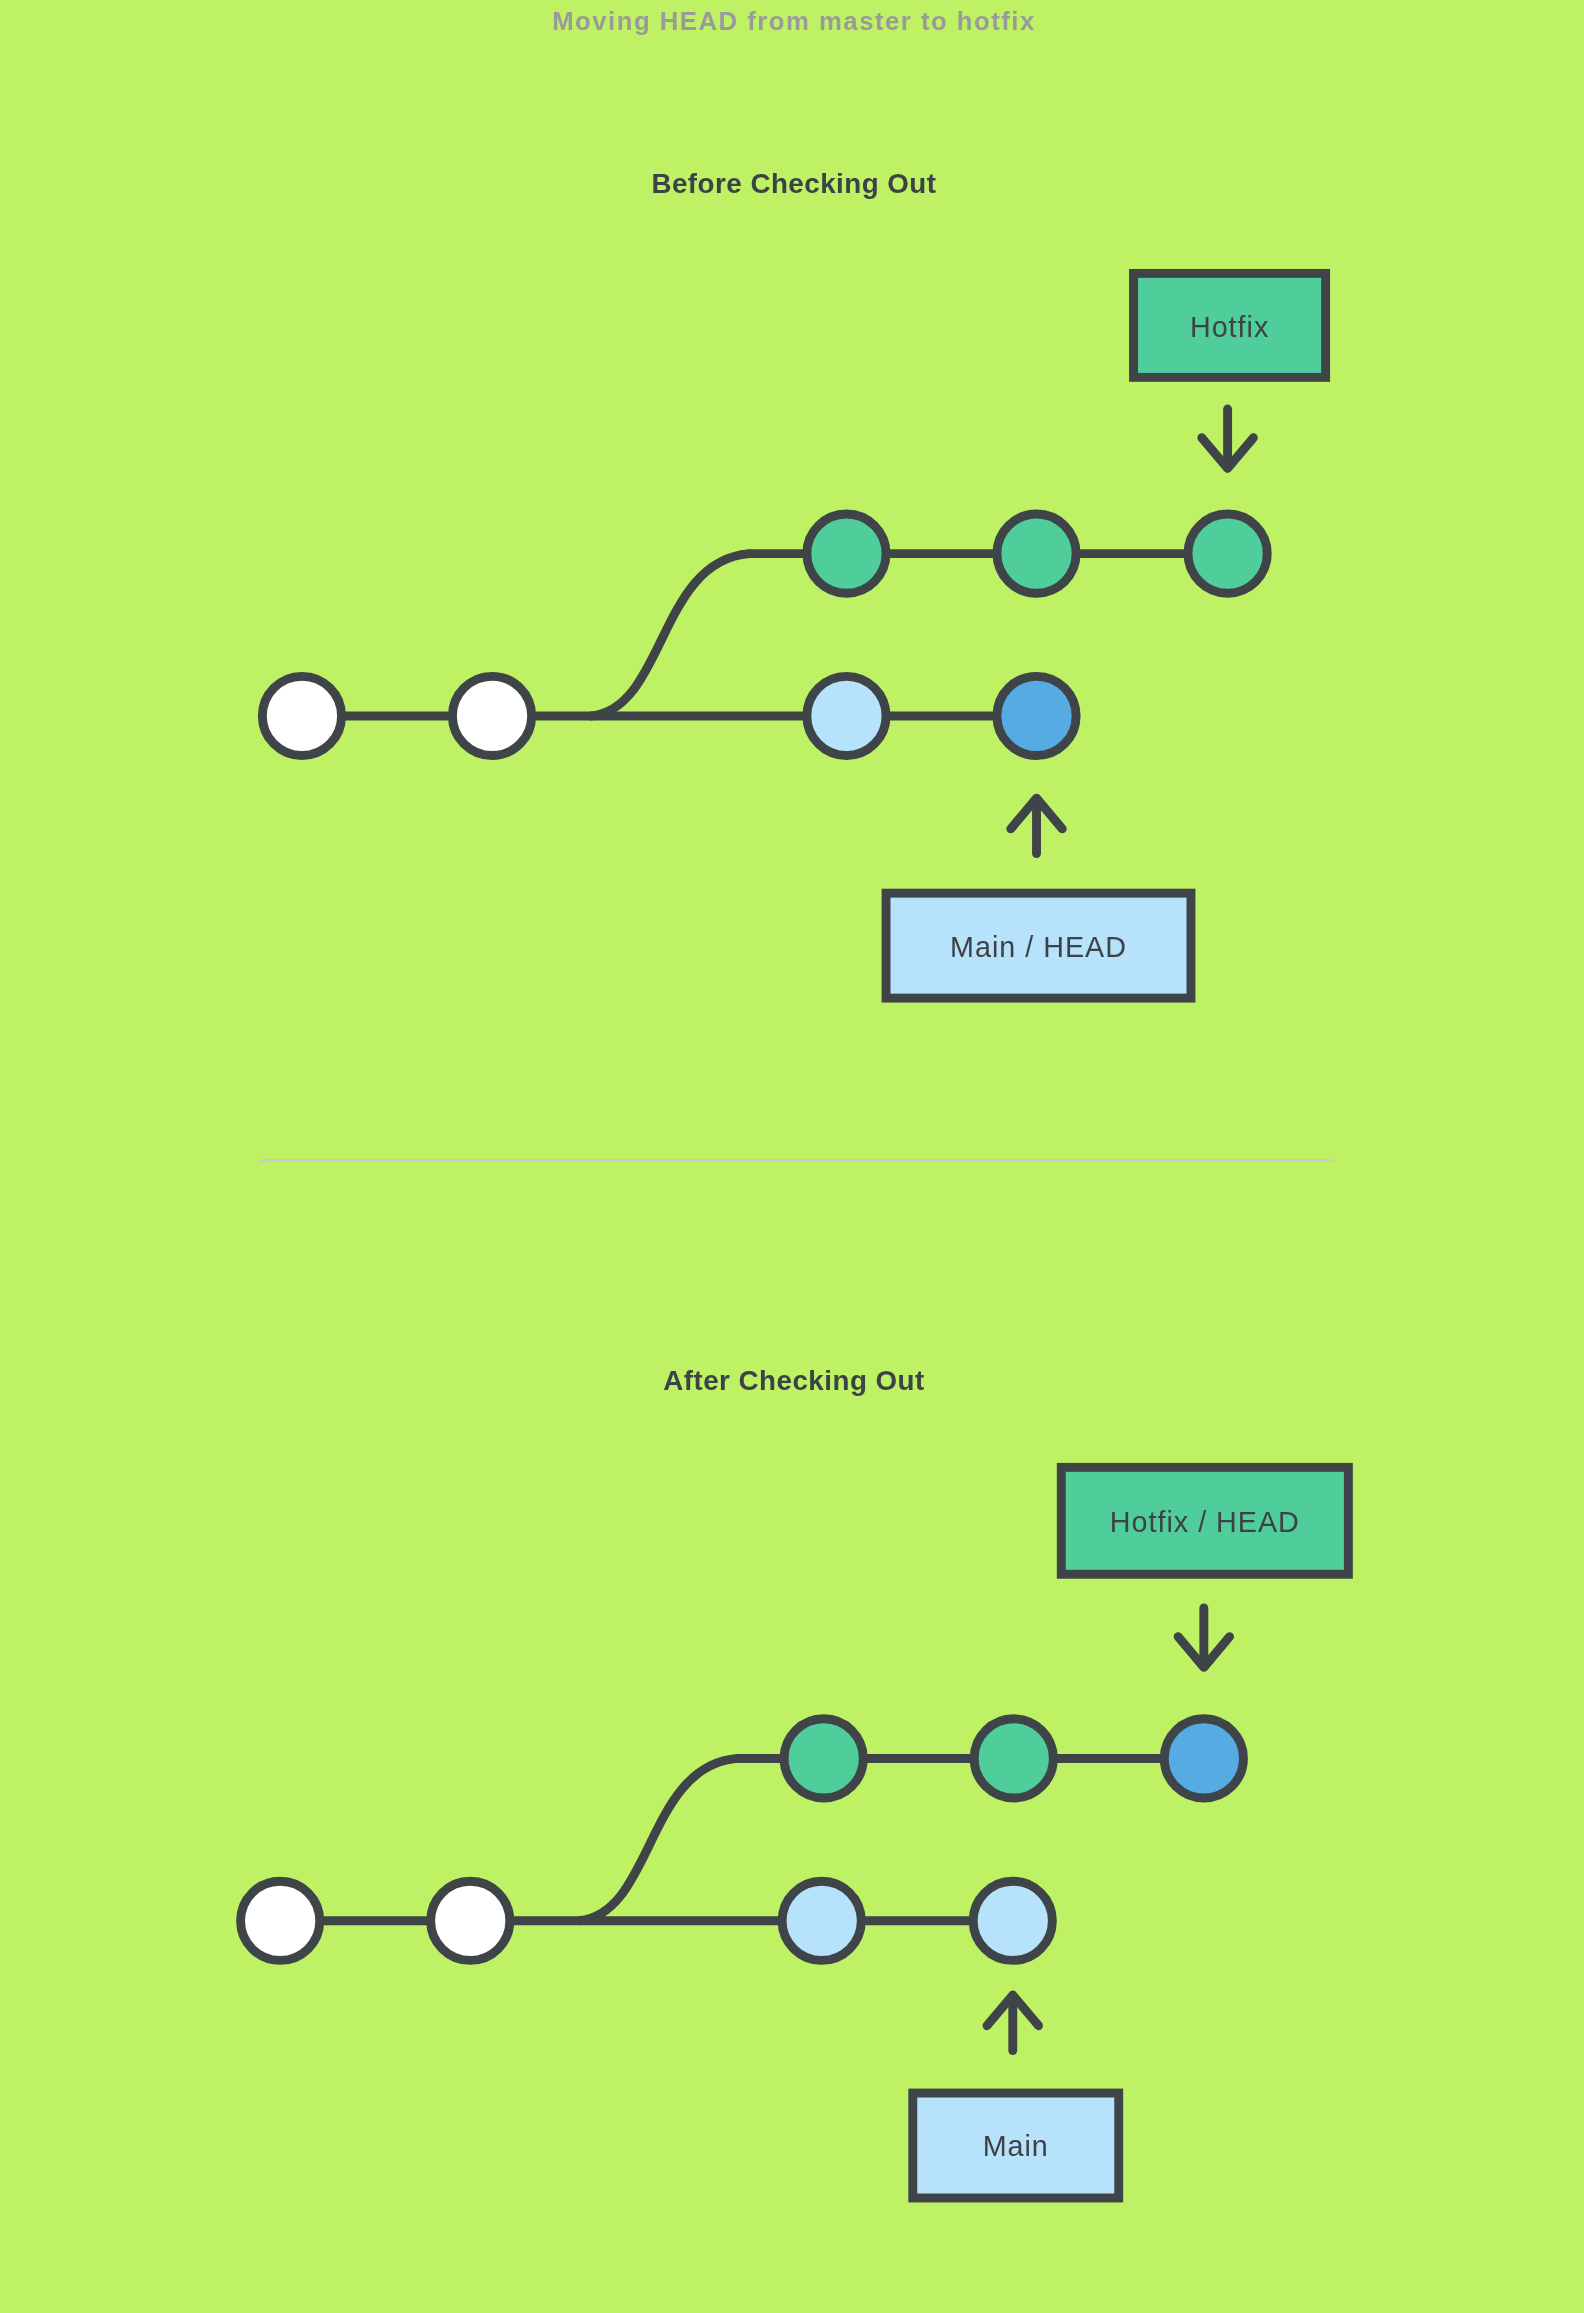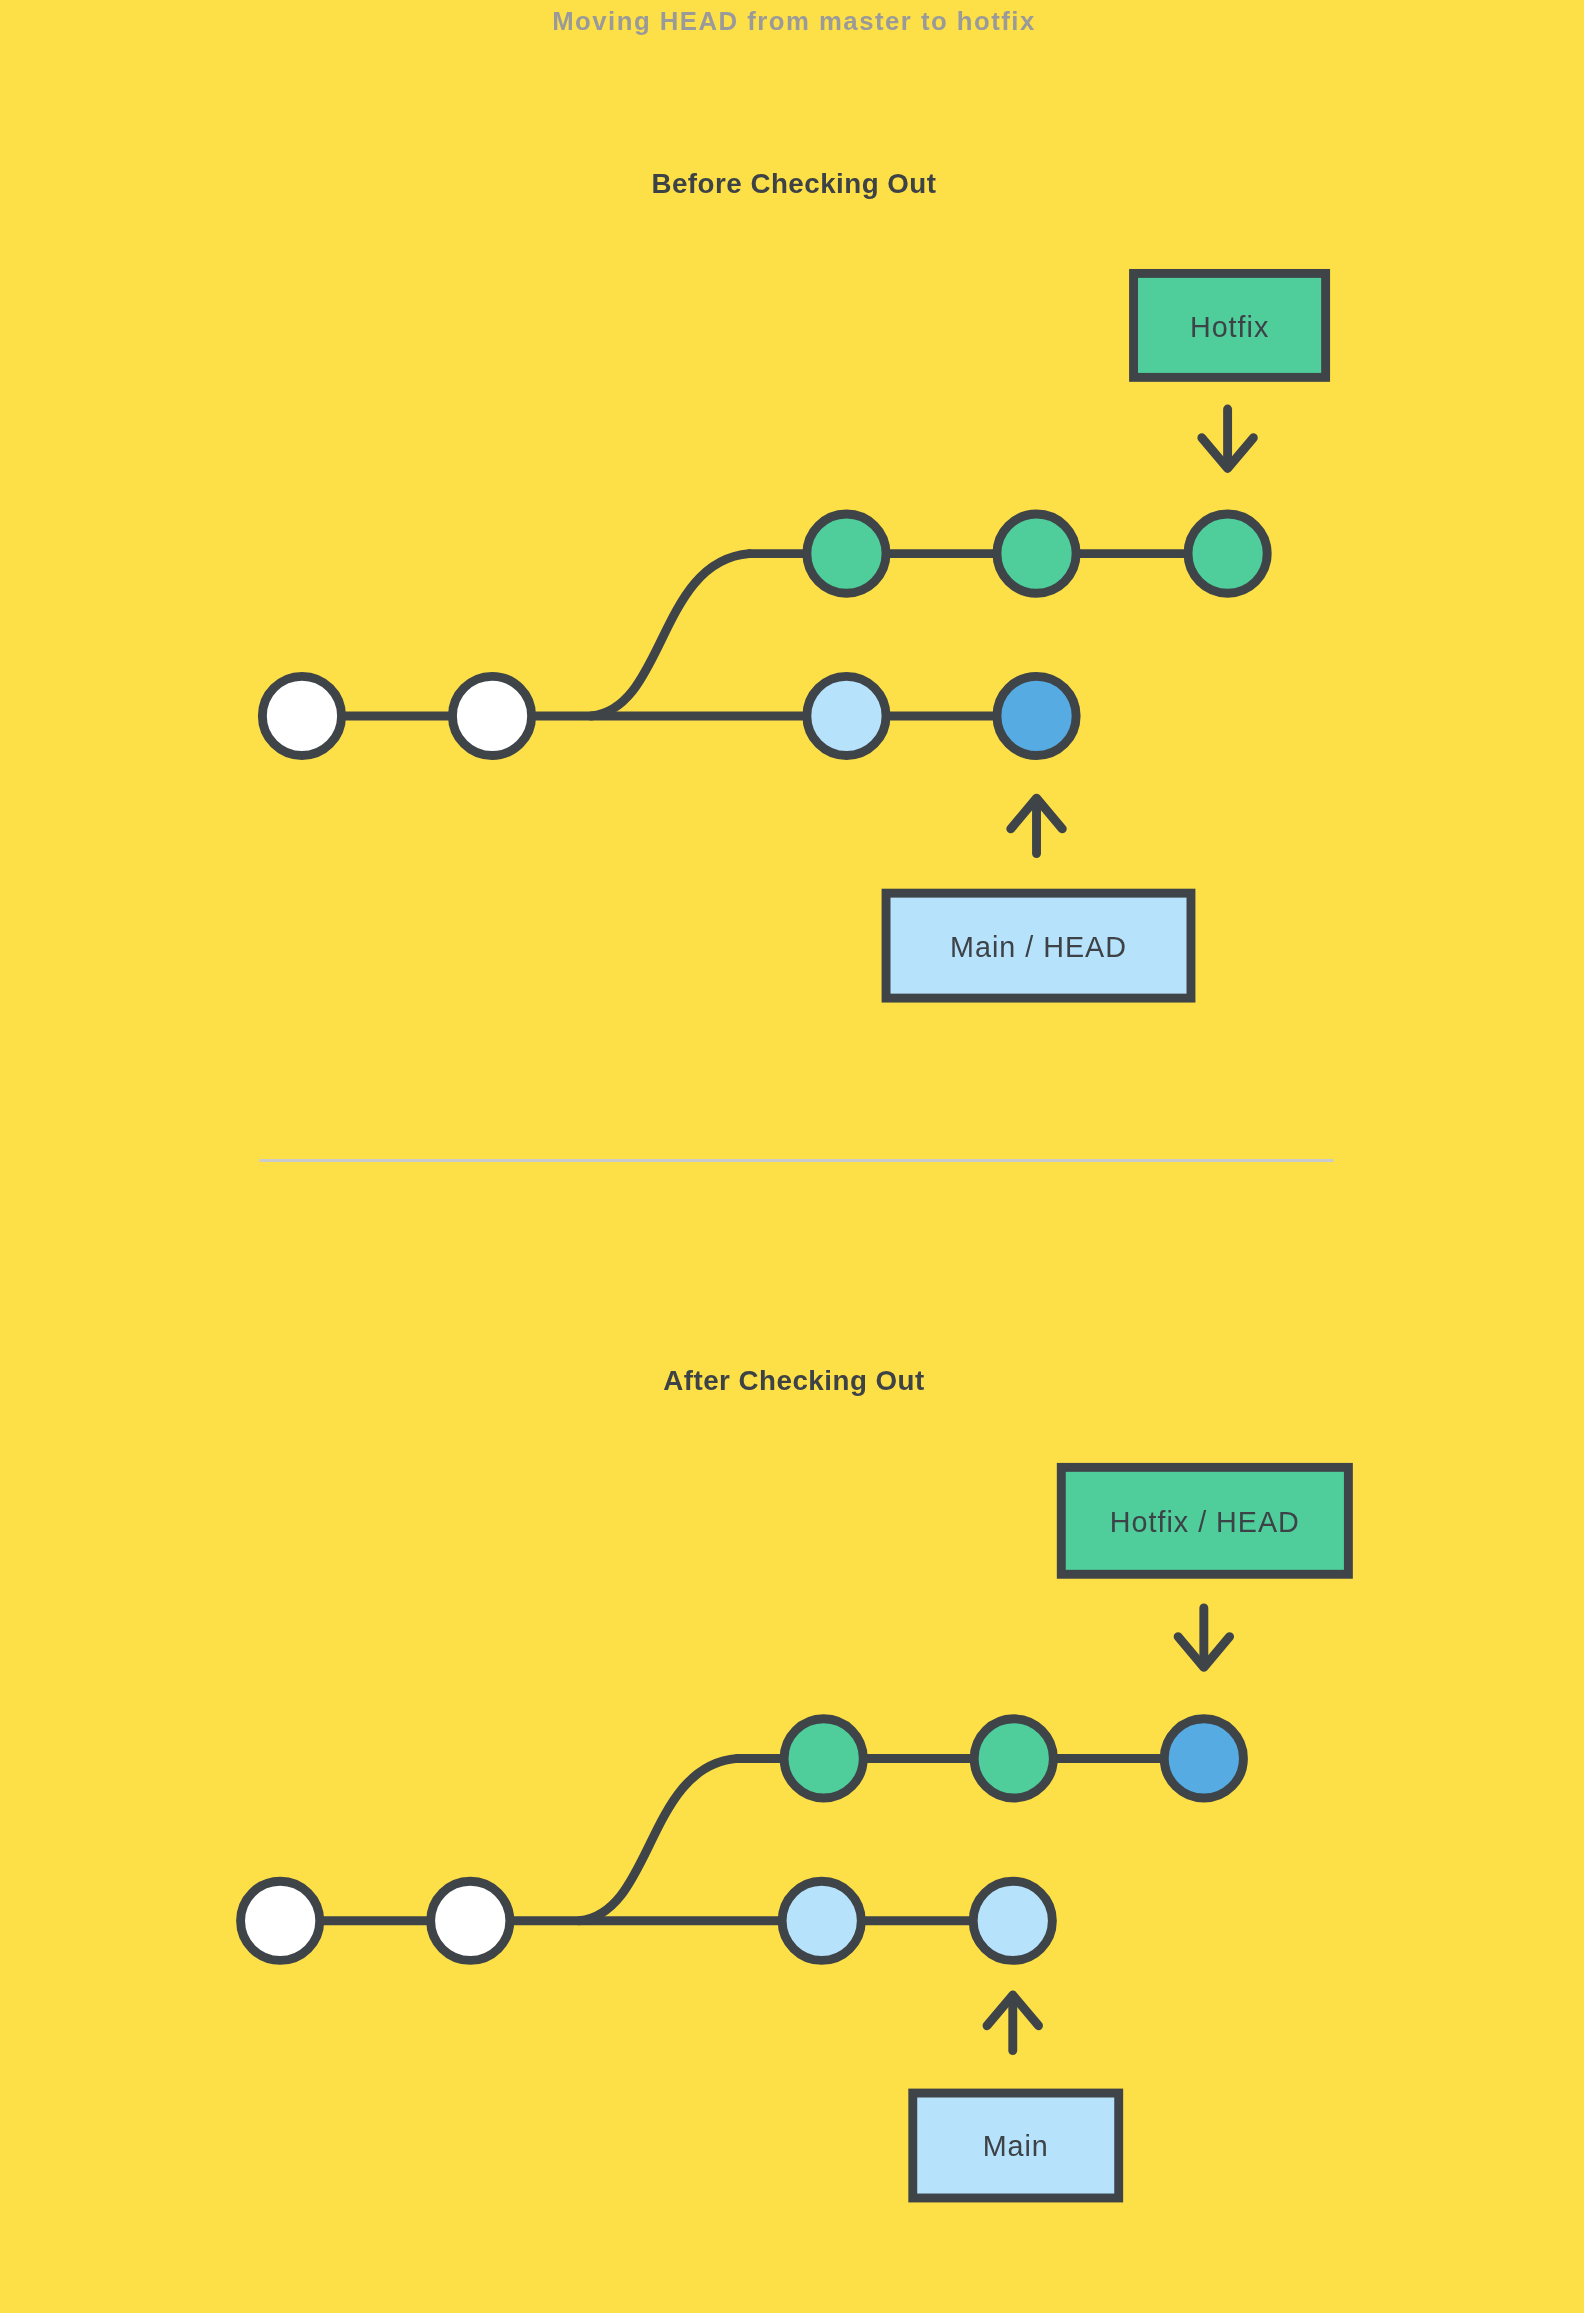--- a/index.html
+++ b/index.html
@@ -4,21 +4,21 @@
 <style>
   html, body {
     margin: 0;
     padding: 0;
     background: #ffffff;
   }
   .canvas {
     position: relative;
     width: 1584px;
     height: 2314px;
-    background: #fde047;
+    background: #bef264;
     overflow: hidden;
     font-family: "Liberation Sans", "DejaVu Sans", sans-serif;
   }
   svg text {
     font-family: "Liberation Sans", "DejaVu Sans", sans-serif;
   }
   .title {
     font-size: 26px;
     font-weight: bold;
     letter-spacing: 1.5px;

